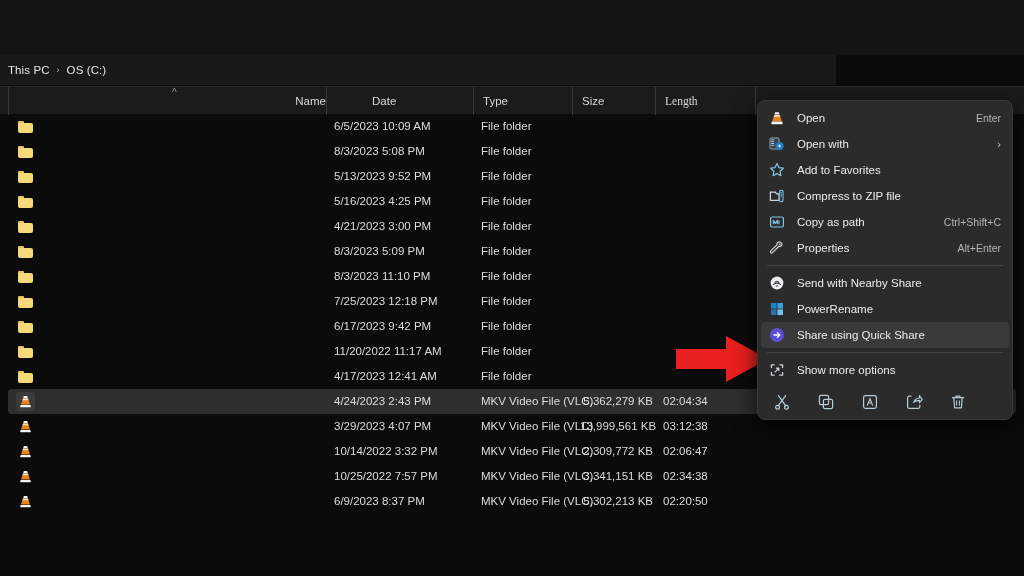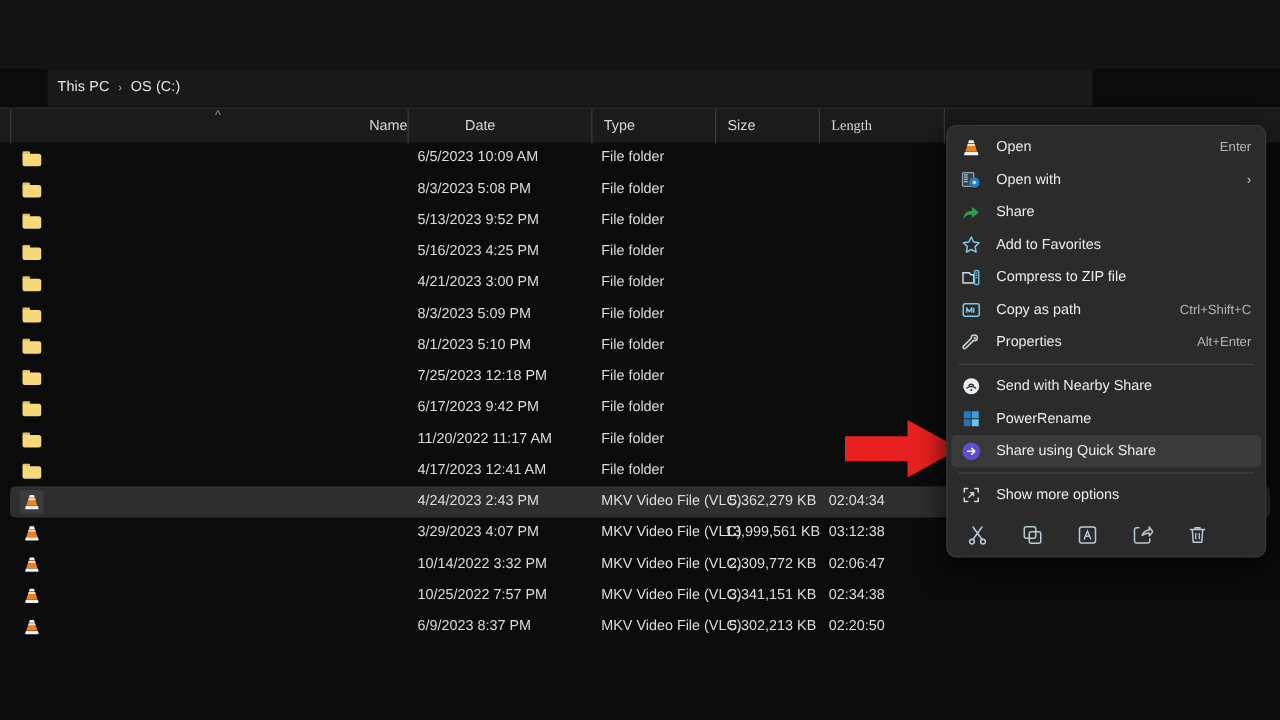--- a/index.html
+++ b/index.html
@@ -33,21 +33,20 @@
   
   .addressbar {
     position: absolute;
     left: 0; top: 55px;
     width: 836px; height: 30px;
     background: #191919;
     display: flex;
     align-items: center;
     padding-left: 4px;
     box-sizing: border-box;
-    margin-left: 38px;
   }
   .crumb {
     font-size: 11.5px;
     color: #e6e6e6;
     letter-spacing: .1px;
     padding: 1px 4px;
     border-radius: 3px;
     white-space: nowrap;
   }
   .crumb-sep {
@@ -321,21 +320,21 @@
         <div class="date">8/3/2023 5:09 PM</div>
         <div class="type">File folder</div>
         <div class="size"></div>
         <div class="length"></div>
       </div>
       <div class="row">
         <div class="icon-wrap">
           <div class="folder-ico"></div>
         </div>
         <div class="name"></div>
-        <div class="date">8/1/2023 5:10 PM</div>
+        <div class="date">8/3/2023 11:10 PM</div>
         <div class="type">File folder</div>
         <div class="size"></div>
         <div class="length"></div>
       </div>
       <div class="row">
         <div class="icon-wrap">
           <div class="folder-ico"></div>
         </div>
         <div class="name"></div>
         <div class="date">7/25/2023 12:18 PM</div>
@@ -478,28 +477,20 @@
             <circle cx="10.5" cy="10" r="4.2" fill="#1e7fc4"></circle>
             <path d="M9 10h3M10.5 8.6v2.8" stroke="#fff" stroke-width="1.1"></path>
           </svg>
         </span>
         <span class="mi-label">Open with</span>
         <span class="mi-sub">›</span>
       </div>
       <div class="mi">
         <span class="mi-ico">
           <svg width="16" height="16" viewBox="0 0 16 16">
-            <path d="M1.5 13.2c.6-4.4 3.4-6.5 7-6.6V3.3l5.6 4.6-5.6 4.5V9.6C5.8 9.5 3.3 10.6 1.5 13.2z" fill="#25a244"></path>
-          </svg>
-        </span>
-        <span class="mi-label">Share</span>
-      </div>
-      <div class="mi">
-        <span class="mi-ico">
-          <svg width="16" height="16" viewBox="0 0 16 16">
             <path d="M8 1.6l1.9 4 4.4.6-3.2 3.1.8 4.4L8 11.6 4.1 13.7l.8-4.4L1.7 6.2l4.4-.6z" fill="none" stroke="#7fc6e8" stroke-width="1.2" stroke-linejoin="round"></path>
           </svg>
         </span>
         <span class="mi-label">Add to Favorites</span>
       </div>
       <div class="mi">
         <span class="mi-ico">
           <svg width="16" height="16" viewBox="0 0 16 16">
             <path d="M1.4 4.2h5l1.2 1.6h2.2" stroke="#cfd8dc" stroke-width="1.2" fill="none" stroke-linecap="round" stroke-linejoin="round"></path>
             <path d="M1.4 4.2v8.2h8.6V5.8" stroke="#cfd8dc" stroke-width="1.2" fill="none" stroke-linecap="round" stroke-linejoin="round"></path>

